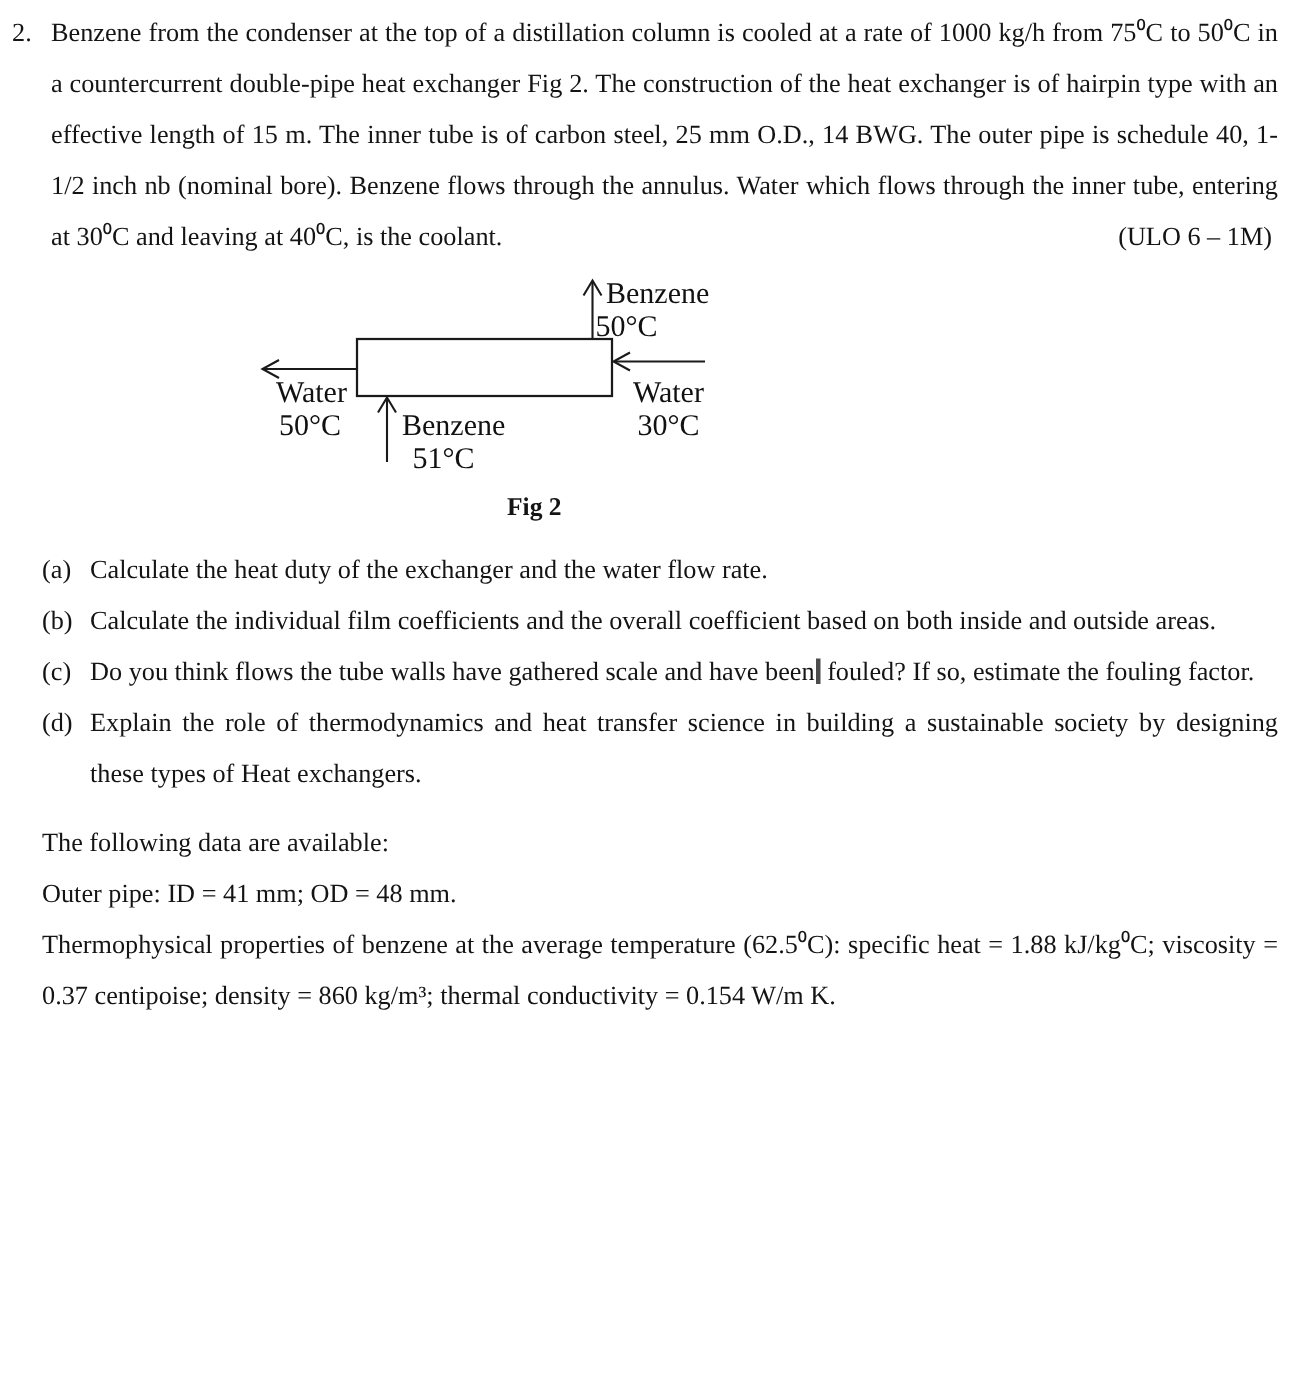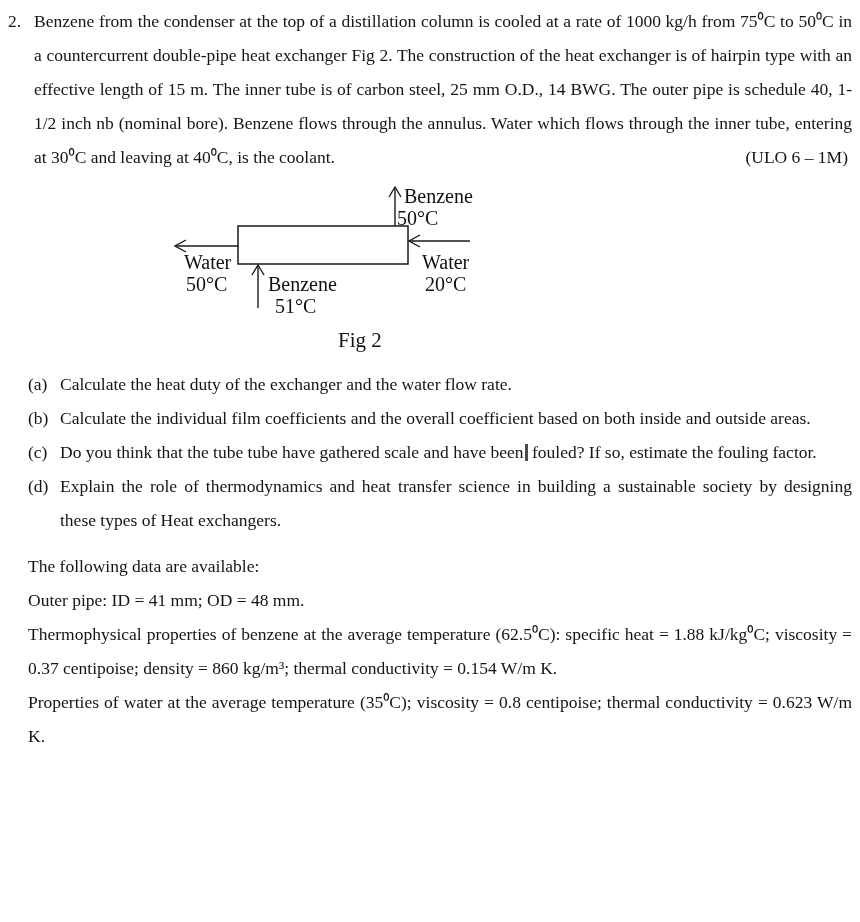--- a/index.html
+++ b/index.html
@@ -29,23 +29,23 @@
   }
   .fig-wrap svg { position: absolute; left: 0; top: 0; }
   .lbl {
     position: absolute;
     font-size: 20px;
     line-height: 20px;
     white-space: nowrap;
     color: #111;
   }
   .figcaption {
-    font-weight: normal;
+    font-weight: bold;
     margin: 4px 0 14px 330px;
-    font-size: 21px;
+    font-size: 17px;
   }
 
   
   .subq { display: flex; line-height: 34px; margin-left: 20px; }
   .marker { width: 32px; flex: 0 0 32px; }
   .sq-text { flex: 1; text-align: justify; }
   .caret {
     display: inline-block;
     width: 3px;
     height: 17px;
@@ -97,48 +97,47 @@
       </g>
     </svg>
 
     <div class="lbl" style="left:236px; top:2px">Benzene</div>
     <div class="lbl" style="left:229px; top:24px">50°C</div>
 
     <div class="lbl" style="left:16px; top:68px">Water</div>
     <div class="lbl" style="left:18px; top:90px">50°C</div>
 
     <div class="lbl" style="left:254px; top:68px">Water</div>
-    <div class="lbl" style="left:257px; top:90px">20°C</div>
+    <div class="lbl" style="left:257px; top:90px">30°C</div>
 
     <div class="lbl" style="left:100px; top:90px">Benzene</div>
     <div class="lbl" style="left:107px; top:112px">51°C</div>
   </div>
 
   <div class="figcaption">Fig 2</div>
 
   <div class="subq">
     <span class="marker">(a)</span>
     <div class="sq-text">Calculate the heat duty of the exchanger and the water flow rate.</div>
   </div>
 
   <div class="subq">
     <span class="marker">(b)</span>
     <div class="sq-text">Calculate the individual film coefficients and the overall coefficient based on both inside and outside areas.</div>
   </div>
 
   <div class="subq">
     <span class="marker">(c)</span>
-    <div class="sq-text"><span>Do you think that the tube tube have gathered scale and have been</span><span class="caret"></span><span> fouled? If so, estimate the fouling factor.</span></div>
+    <div class="sq-text"><span>Do you think flows the tube walls have gathered scale and have been</span><span class="caret"></span><span> fouled? If so, estimate the fouling factor.</span></div>
   </div>
 
   <div class="subq">
     <span class="marker">(d)</span>
     <div class="sq-text">Explain the role of thermodynamics and heat transfer science in building a sustainable society by designing these types of Heat exchangers.</div>
   </div>
 
   <div class="data-block">
     <p>The following data are available:</p>
     <p>Outer pipe: ID = 41 mm; OD = 48 mm.</p>
     <p>Thermophysical properties of benzene at the average temperature (62.5⁰C): specific heat = 1.88 kJ/kg⁰C; viscosity = 0.37 centipoise; density = 860 kg/m³; thermal conductivity = 0.154 W/m K.</p>
-    <p>Properties of water at the average temperature (35⁰C); viscosity = 0.8 centipoise; thermal conductivity = 0.623 W/m K.</p>
   </div>
 
 </div>
 
 </body></html>

